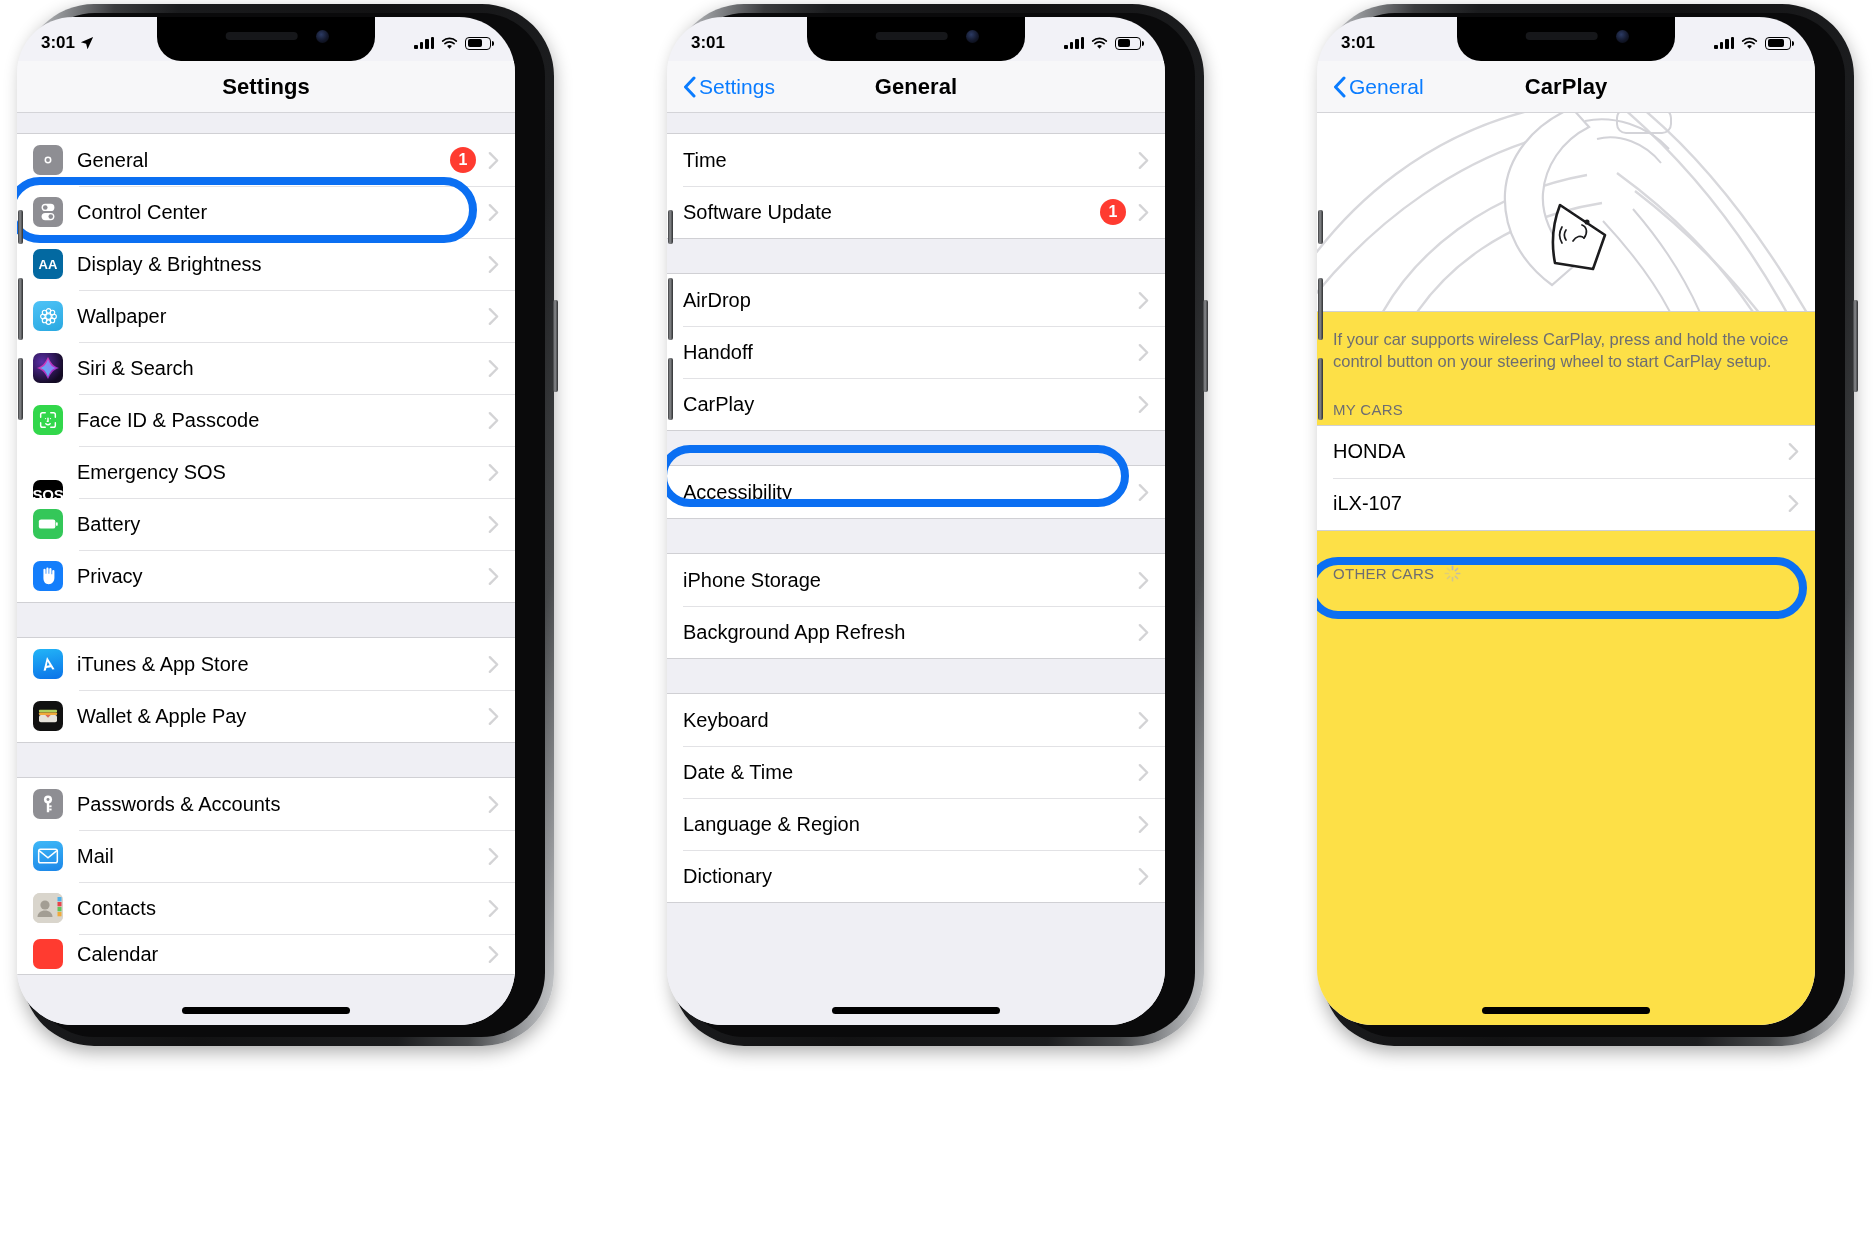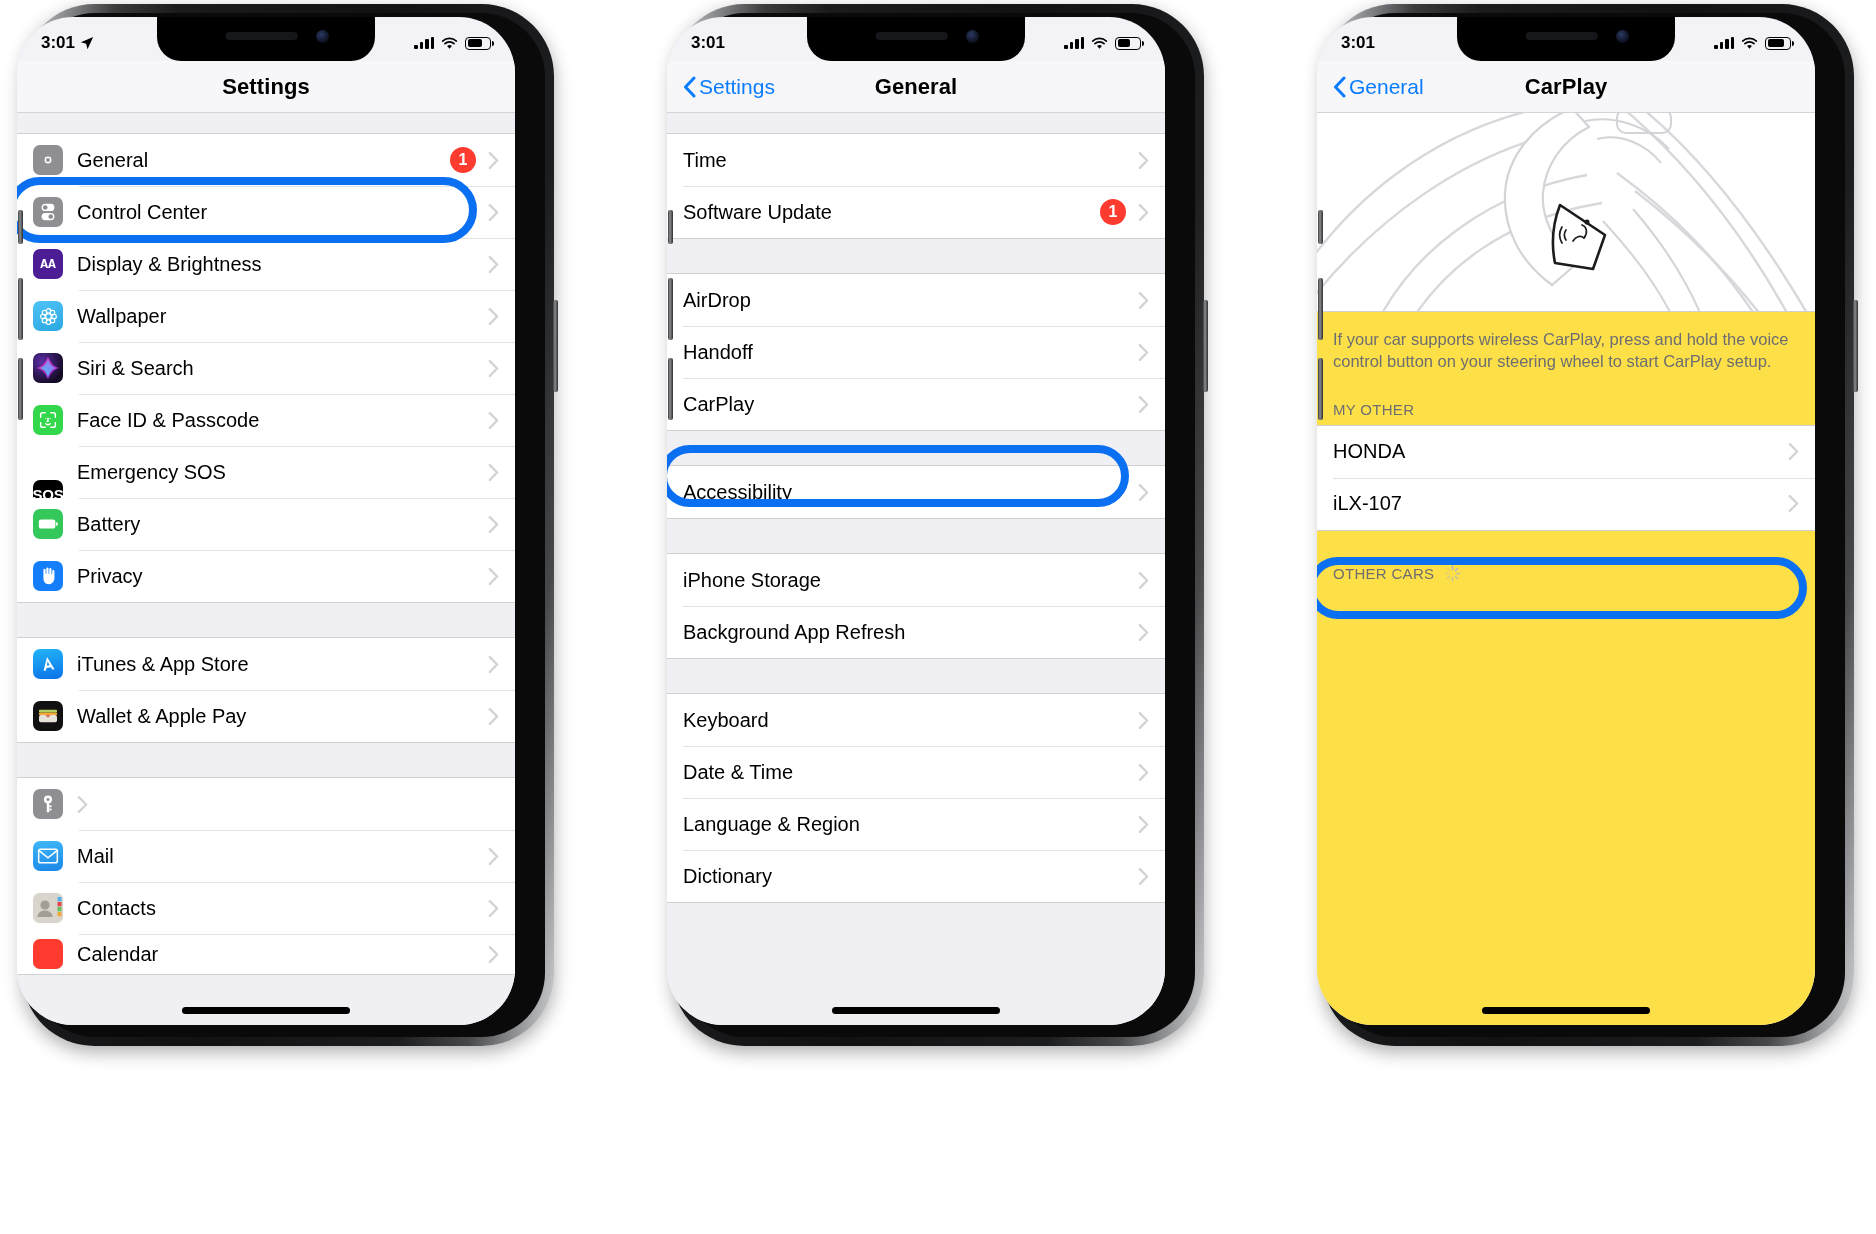--- a/index.html
+++ b/index.html
@@ -110,21 +110,21 @@
   .badge{
     min-width:26px;height:26px;border-radius:13px;background:#ff3b30;color:#fff;
     font-size:16px;font-weight:bold;display:flex;align-items:center;justify-content:center;
     margin-right:12px;padding:0 6px;box-sizing:border-box;
   }
   .app-icon{width:30px;height:30px;border-radius:7px;margin-right:14px;flex:0 0 auto;position:relative;overflow:hidden;}
 
   
   .ic-general{background:#8e8e93;display:flex;align-items:center;justify-content:center;}
   .ic-control{background:#8e8e93;display:flex;align-items:center;justify-content:center;}
-  .ic-display{background:#4c1d95;color:#fff;display:flex;align-items:center;justify-content:center;font-size:13px;font-weight:bold;font-family:Liberation Mono, monospace;}
+  .ic-display{background:#0369a1;color:#fff;display:flex;align-items:center;justify-content:center;font-size:13px;font-weight:bold;}
   .ic-wallpaper{background:linear-gradient(160deg,#4fc3f7,#29a8e0);display:flex;align-items:center;justify-content:center;}
   .ic-siri{background:radial-gradient(circle at 30% 30%,#5b2ea8,#130a24 75%);display:flex;align-items:center;justify-content:center;}
   .ic-faceid{background:#32d74b;display:flex;align-items:center;justify-content:center;}
   .ic-sos{background:#000000;color:#fff;display:flex;align-items:center;justify-content:center;font-size:15px;font-weight:bold;letter-spacing:-.3px;margin-top:45px;}
   .ic-battery{background:#34c759;display:flex;align-items:center;justify-content:center;}
   .ic-privacy{background:#147efb;display:flex;align-items:center;justify-content:center;}
   .ic-appstore{background:linear-gradient(170deg,#23b5f7,#0a72e8);display:flex;align-items:center;justify-content:center;}
   .ic-wallet{background:#111;display:flex;align-items:center;justify-content:center;}
   .ic-passwords{background:#8e8e93;display:flex;align-items:center;justify-content:center;}
   .ic-mail{background:linear-gradient(170deg,#3fb8f7,#1b86e8);display:flex;align-items:center;justify-content:center;}
@@ -381,20 +381,21 @@
           <div class="row with-icon">
             <span class="app-icon ic-passwords">
               <svg width="16" height="22" viewBox="0 0 16 24">
                   <circle cx="8" cy="7" r="4.4" fill="#fff"></circle>
                   <circle cx="8" cy="7" r="1.6" fill="#8e8e93"></circle>
                   <rect x="6.7" y="10" width="2.6" height="11" fill="#fff"></rect>
                   <rect x="9.3" y="13.5" width="2.6" height="2" fill="#fff"></rect>
                   <rect x="9.3" y="17" width="2.6" height="2" fill="#fff"></rect>
                 </svg>
             </span>
+            <span class="label">Passwords &amp; Accounts</span>
             <svg class="chev" viewBox="0 0 12 20">
                 <path d="M2 2 L10 10 L2 18" stroke="#8e8e93" stroke-width="2.6" fill="none" stroke-linecap="round" stroke-linejoin="round"></path>
               </svg>
           </div>
           <div class="row with-icon">
             <span class="app-icon ic-mail">
               <svg width="22" height="16" viewBox="0 0 24 18">
                   <rect x="1.5" y="1.5" width="21" height="15" rx="2" fill="none" stroke="#fff" stroke-width="1.7"></rect>
                   <path d="M2 3 L12 11 L22 3" fill="none" stroke="#fff" stroke-width="1.7"></path>
                 </svg>
@@ -670,21 +671,21 @@
               <path d="M249 127 c-2 -3 -2 -7 0 -10"></path>
               <path d="M245 130 c-3 -5 -3 -11 0 -16"></path>
               <circle cx="270" cy="109" r="1.7" fill="#1c1c1e"></circle>
             </g>
           </svg>
         </div>
 
         <div class="footnote">If your car supports wireless CarPlay, press and hold the voice control button on your steering wheel to start CarPlay setup.</div>
 
         <div class="sec-head">
-          <span>MY OTHER</span>
+          <span>MY CARS</span>
         </div>
 
         <div class="group">
           <div class="row">
             <span class="label">HONDA</span>
             <svg class="chev" viewBox="0 0 12 20">
                 <path d="M2 2 L10 10 L2 18" stroke="#8e8e93" stroke-width="2.6" fill="none" stroke-linecap="round" stroke-linejoin="round"></path>
               </svg>
           </div>
           <div class="row">

